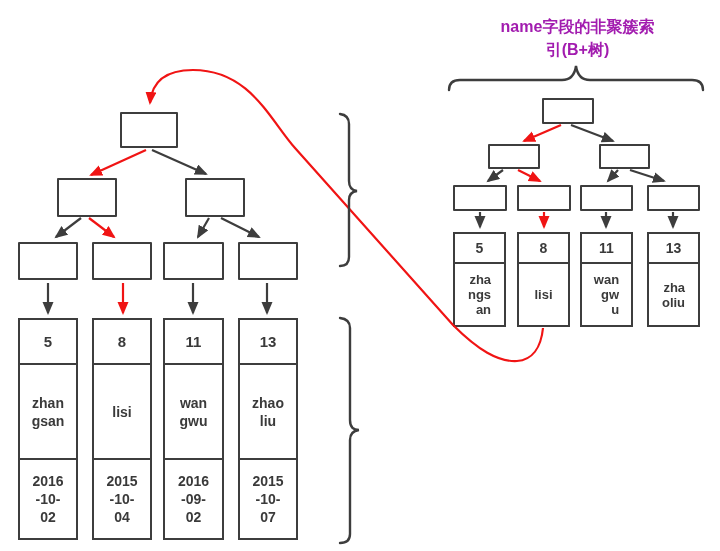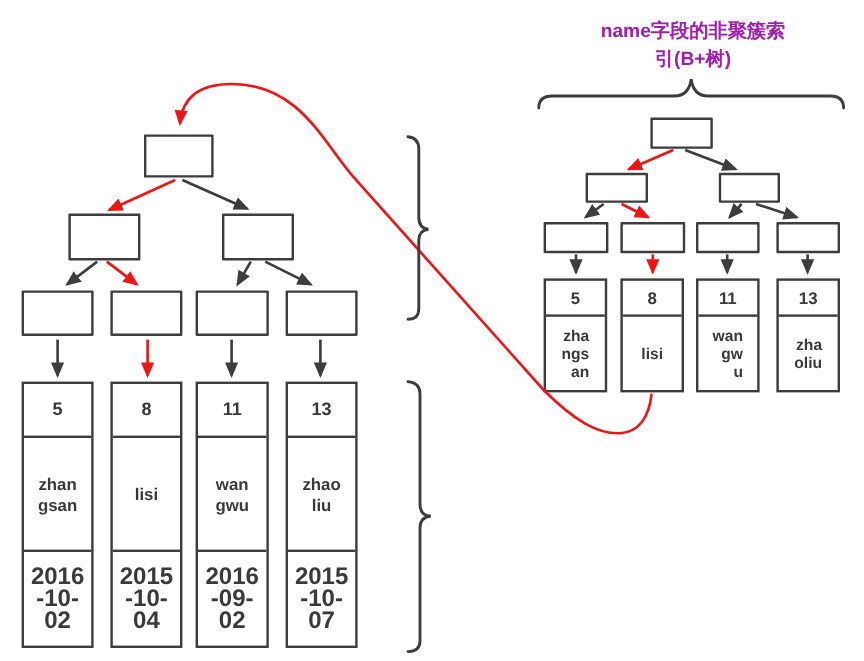--- a/index.html
+++ b/index.html
@@ -14,21 +14,21 @@
   .col{
     position:absolute;top:318px;width:60px;height:222px;border:2px solid #3d3d3d;
     box-sizing:border-box;background:#ffffff;display:flex;flex-direction:column;
   }
   .cell{
     display:flex;align-items:center;justify-content:center;text-align:center;
     white-space:pre-line;font-weight:bold;color:#3a3a3a;
   }
   .col .id{height:43px;border-bottom:2px solid #3d3d3d;font-size:15px;}
   .col .nm{height:93px;border-bottom:2px solid #3d3d3d;font-size:14px;line-height:18px;}
-  .col .dt{flex:1;font-size:20px;line-height:18px;}
+  .col .dt{flex:1;font-size:14px;line-height:18px;}
   .rcol{
     position:absolute;top:232px;width:53px;height:95px;border:2px solid #3d3d3d;
     box-sizing:border-box;background:#ffffff;display:flex;flex-direction:column;
   }
   .rcol .rid{height:28px;border-bottom:2px solid #3d3d3d;font-size:14px;}
   .rcol .rnm{flex:1;font-size:13px;line-height:15px;text-align:right;}
   .lbl{
     position:absolute;font-weight:bold;font-size:16px;line-height:24px;
     white-space:pre-line;color:#a21caf;
   }

